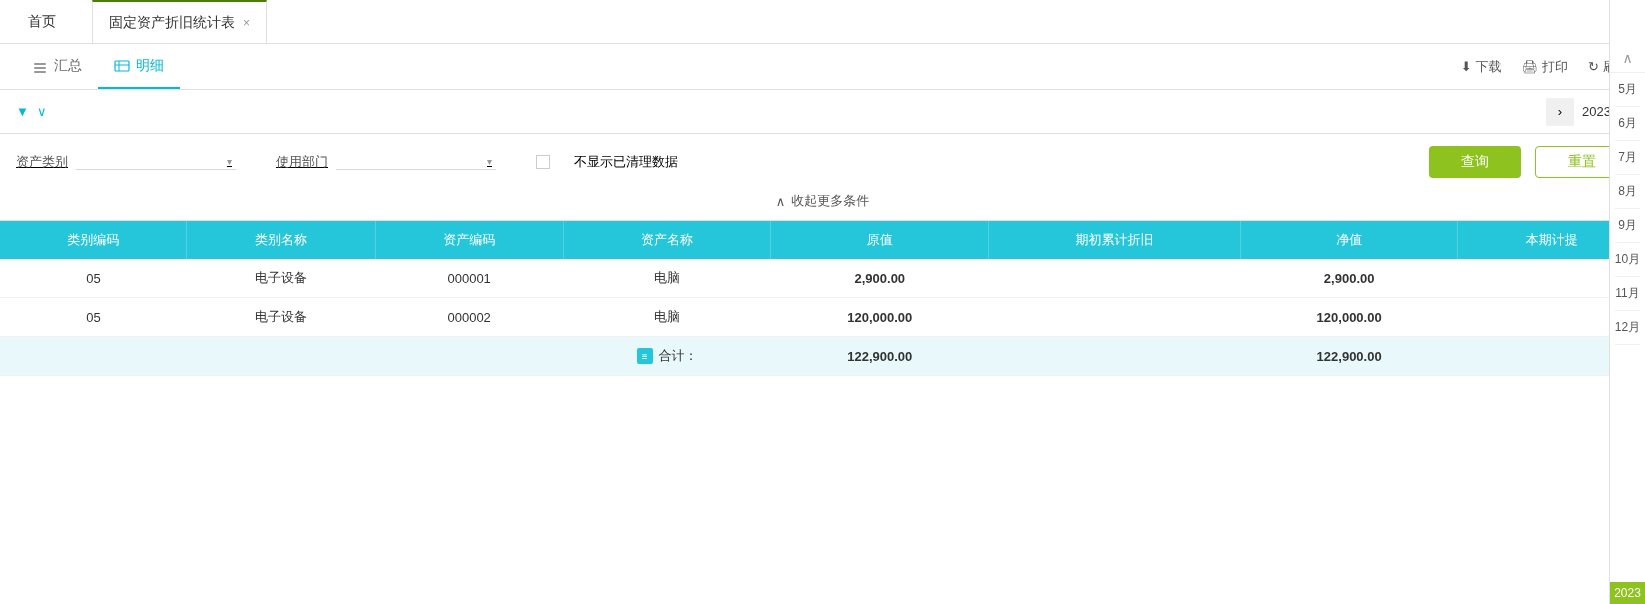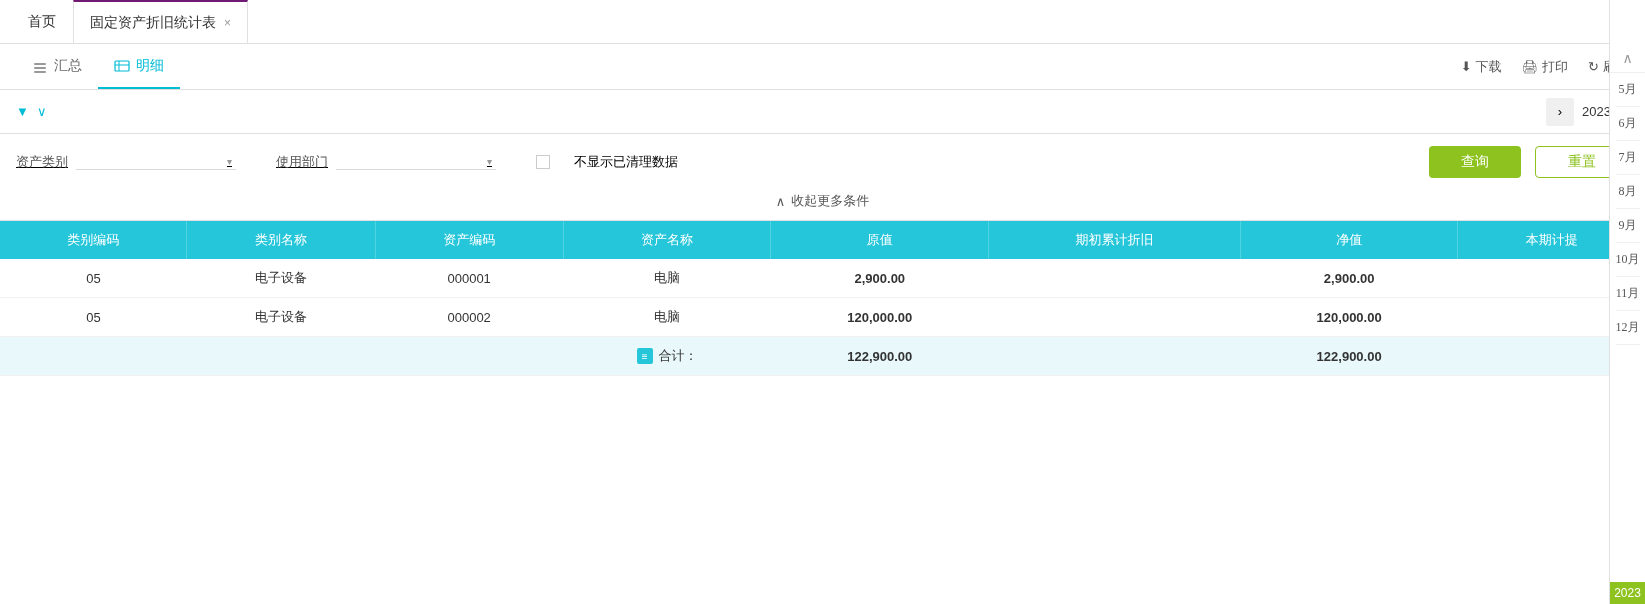--- a/index.html
+++ b/index.html
@@ -28,32 +28,32 @@
       color: #333;
       padding: 0 16px;
       height: 100%;
       display: flex;
       align-items: center;
       font-size: 14px;
       cursor: pointer;
     }
     .tab-active {
       background: #fff;
-      border-top: 2px solid #701a75;
+      border-top: 2px solid #4d7c0f;
       border-left: 1px solid #e0e0e0;
       border-right: 1px solid #e0e0e0;
       color: #333;
       padding: 0 16px;
       height: 100%;
       display: flex;
       align-items: center;
       font-size: 14px;
       gap: 8px;
       cursor: pointer;
-      margin-left: 1px;
+      margin-left: 20px;
     }
     .tab-close-btn {
       color: #999;
       font-size: 12px;
       cursor: pointer;
       line-height: 1;
     }
     .window-close-btn {
       margin-left: auto;
       color: #666;
@@ -326,21 +326,20 @@
       gap: 0;
     }
     .sidebar-month {
       width: 100%;
       text-align: center;
       padding: 8px 0;
       font-size: 12px;
       color: #555;
       cursor: pointer;
       border-bottom: 1px solid #f0f0f0;
-      font-family: Liberation Serif, serif;
     }
     .sidebar-year-badge {
       background: #8dc21f;
       color: #fff;
       font-size: 12px;
       padding: 4px 2px;
       width: 100%;
       text-align: center;
       margin-top: auto;
     }

